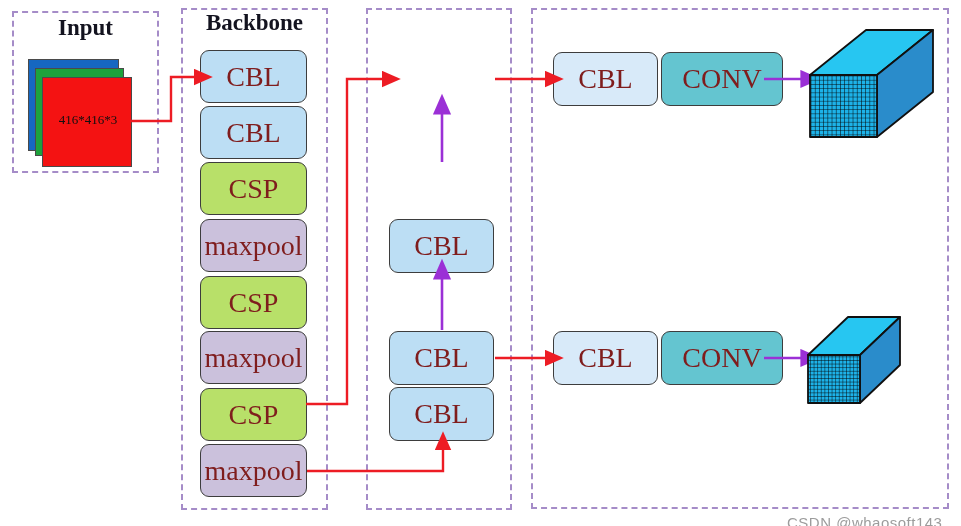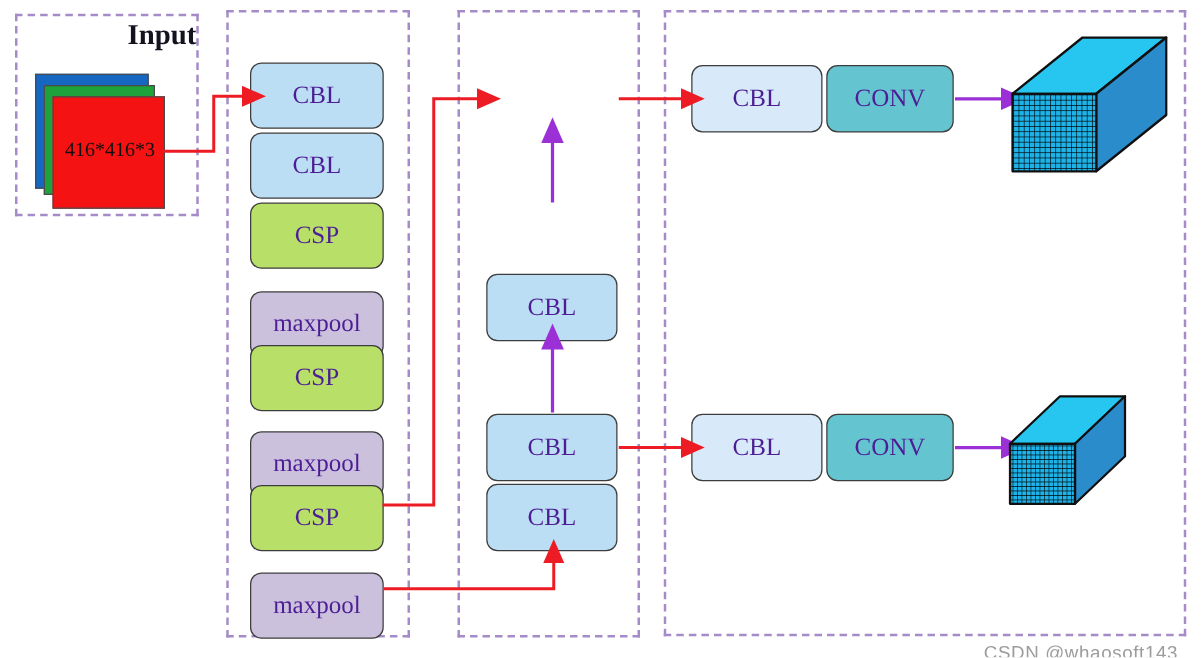--- a/index.html
+++ b/index.html
@@ -12,57 +12,57 @@
   }
   .section-box{
     position:absolute;
     border:2px dashed #a58cc8;
     box-sizing:border-box;
     background:transparent;
   }
   .section-title{
     position:absolute;
     left:0;right:0;
-    text-align:right;
+    text-align:center;
     font-weight:bold;
     font-size:23px;
     color:#13131f;
     font-family:"Liberation Serif", serif;
   }
   .block{
     position:absolute;
     width:107px;height:53px;
     border:1.6px solid #3d3d3d;
     border-radius:9px;
     box-sizing:border-box;
     display:flex;align-items:center;justify-content:center;
-    font-size:20px;
-    color:#4c1d95;
+    font-size:28px;
+    color:#7f1d1d;
     font-family:"Liberation Serif", serif;
   }
   .cbl{background:#bcdef4;}
   .cbl-light{background:#d8eaf9;}
   .csp{background:#b8e069;}
-  .maxpool{background:#cbc1dc;margin-top:14px;}
+  .maxpool{background:#cbc1dc;}
   .concat{background:#edb5b4;}
   .upsample{background:#fad45f;}
   .conv{background:#64c5d0;}
   .neck-block{width:105px;}
   .out-cbl{width:105px;}
-  .out-conv{width:102px;}
+  .out-conv{width:122px;}
   .sq{
     position:absolute;
     border:1.5px solid #4a4a4a;
     box-sizing:border-box;
   }
   #tensor-label{
     position:absolute;
     left:42px;top:110px;width:88px;
     text-align:center;
-    font-size:16px;
+    font-size:13px;
     color:#101010;
     letter-spacing:0px;
   }
   #arrow-layer{position:absolute;left:0;top:0;z-index:5;pointer-events:none;}
   #watermark{
     position:absolute;
     left:787px;top:514px;
     font-family:"Liberation Sans", sans-serif;
     font-size:15px;
     color:#9c9c9c;
@@ -77,20 +77,21 @@
 
   <div class="section-box" style="left:12px;top:11px;width:147px;height:162px;">
     <div class="section-title" style="top:2px;">Input</div>
     <div class="sq" style="left:14px;top:46px;width:91px;height:92px;background:#1667c1;"></div>
     <div class="sq" style="left:21px;top:55px;width:89px;height:88px;background:#1da23c;"></div>
     <div class="sq" style="left:28px;top:64px;width:90px;height:90px;background:#f41212;"></div>
     <div id="tensor-label" style="left:30px;top:99px;">416*416*3</div>
   </div>
 
   <div class="section-box" style="left:181px;top:8px;width:147px;height:502px;"></div>
+  <div class="section-title" style="left:181px;width:147px;top:10px;">Backbone</div>
 
   <div class="block cbl" style="left:200px;top:50px;">CBL</div>
   <div class="block cbl" style="left:200px;top:106px;">CBL</div>
   <div class="block csp" style="left:200px;top:162px;">CSP</div>
   <div class="block maxpool" style="left:200px;top:219px;">maxpool</div>
   <div class="block csp" style="left:200px;top:276px;">CSP</div>
   <div class="block maxpool" style="left:200px;top:331px;">maxpool</div>
   <div class="block csp" style="left:200px;top:388px;">CSP</div>
   <div class="block maxpool" style="left:200px;top:444px;">maxpool</div>
 

